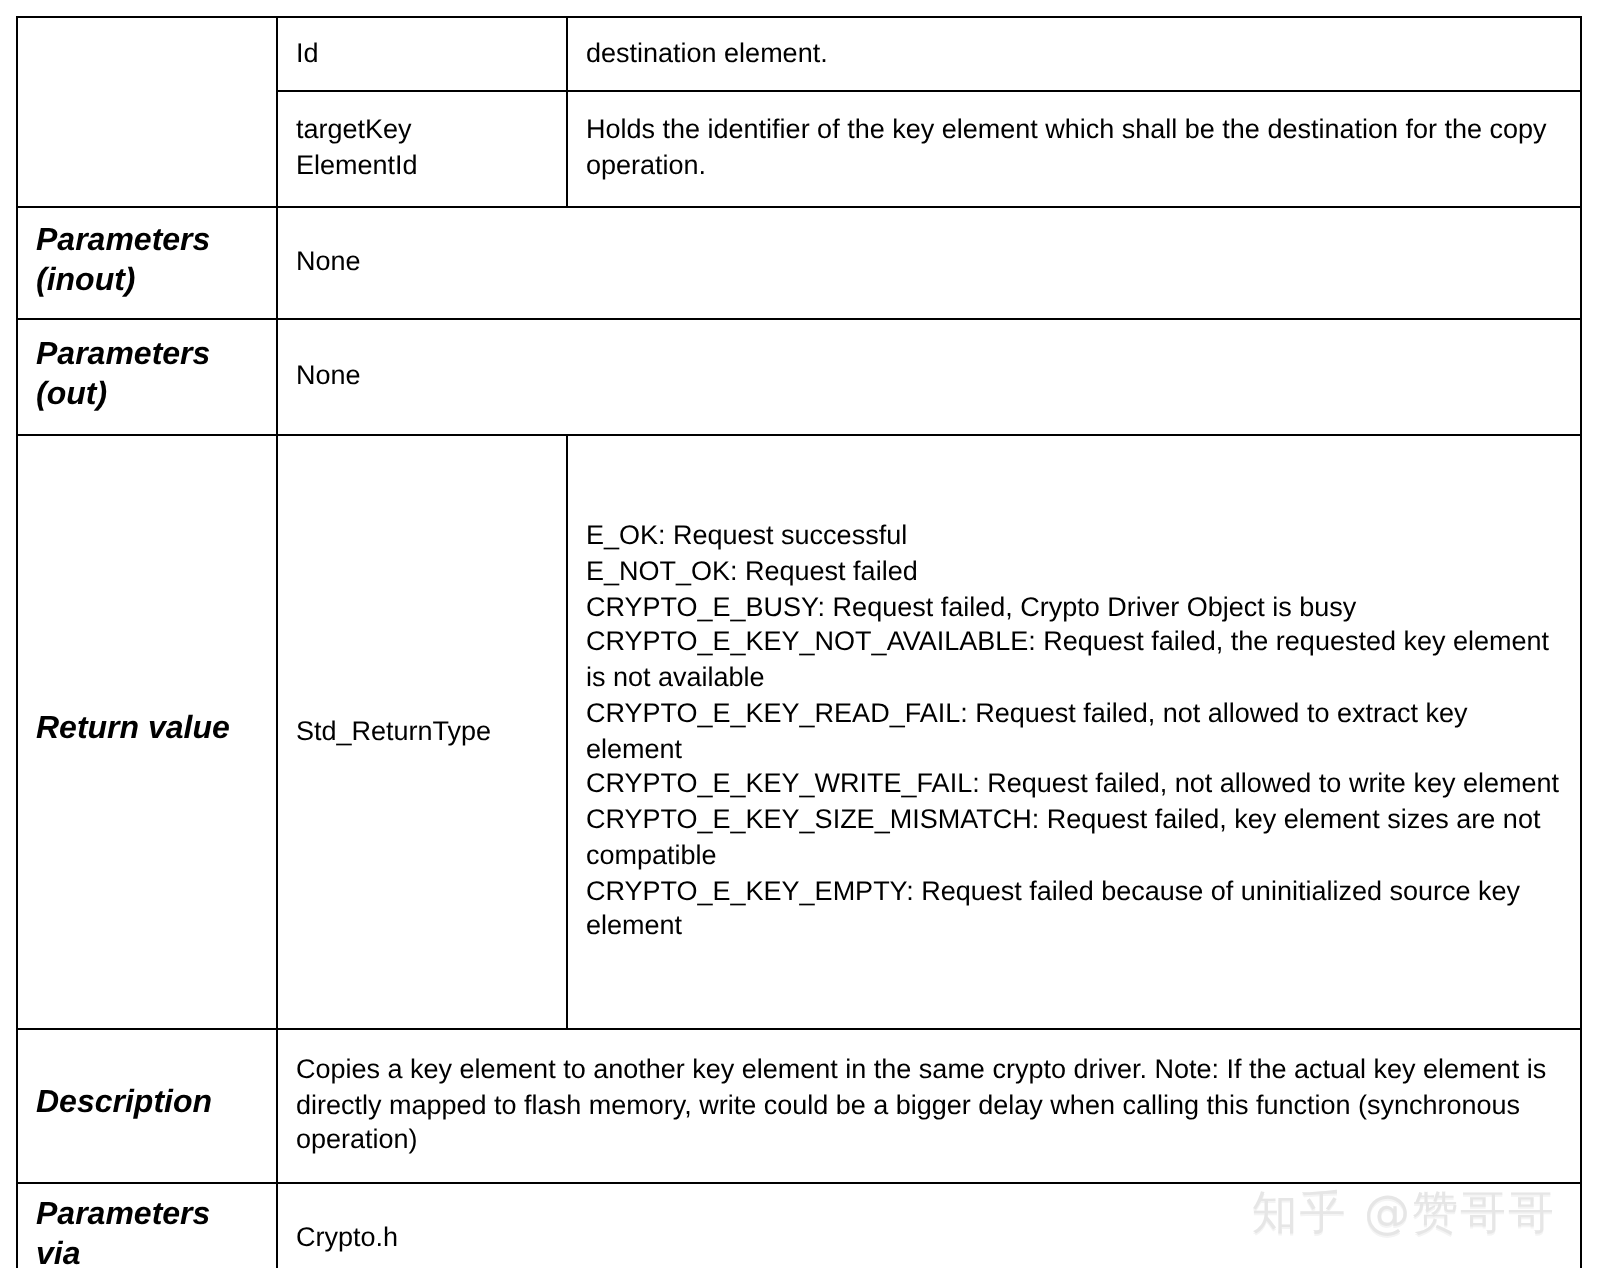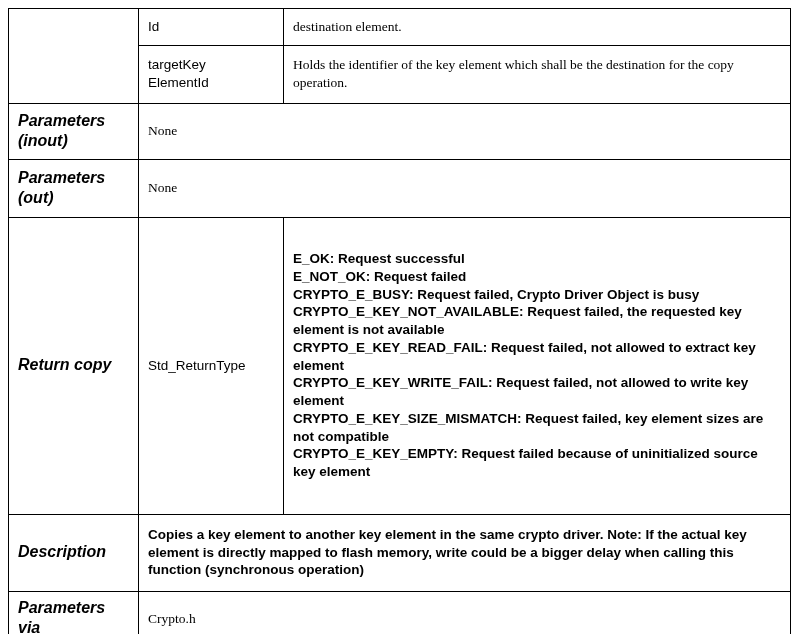--- a/index.html
+++ b/index.html
@@ -57,27 +57,25 @@
     padding-right: 6px;
   }
 
   td.subkey {
     vertical-align: middle;
     line-height: 1.30;
   }
 
   td.desc {
     vertical-align: middle;
-    font-family: Liberation Serif, serif;
   }
 
   td.multiline {
     vertical-align: middle;
     line-height: 1.315;
-    font-weight: bold;
   }
 
   td.blank-label {
     background: #e3e3e3;
   }
 
   .txt {
     white-space: pre-line;
     display: block;
   }
@@ -136,21 +134,21 @@
 
       <tr>
         <td class="label" style="height:58px">
             <span class="txt">Parameters</span>
             <span class="txt">(out)</span>
           </td>
         <td class="desc" colspan="2">None</td>
       </tr>
 
       <tr>
-        <td class="label" style="height:297px">Return copy</td>
+        <td class="label" style="height:297px">Return value</td>
         <td class="subkey">Std_ReturnType</td>
         <td class="multiline">
             <span class="txt">E_OK: Request successful
 E_NOT_OK: Request failed
 CRYPTO_E_BUSY: Request failed, Crypto Driver Object is busy
 CRYPTO_E_KEY_NOT_AVAILABLE: Request failed, the requested key element is not available
 CRYPTO_E_KEY_READ_FAIL: Request failed, not allowed to extract key element
 CRYPTO_E_KEY_WRITE_FAIL: Request failed, not allowed to write key element
 CRYPTO_E_KEY_SIZE_MISMATCH: Request failed, key element sizes are not compatible
 CRYPTO_E_KEY_EMPTY: Request failed because of uninitialized source key element</span>
@@ -165,14 +163,15 @@
       </tr>
 
       <tr>
         <td class="label" style="height:36px">Parameters via</td>
         <td class="desc" colspan="2">Crypto.h</td>
       </tr>
 
     </tbody>
   </table>
 
+  <div class="watermark">知乎 @赞哥哥</div>
 
 </div>
 
 </body></html>

